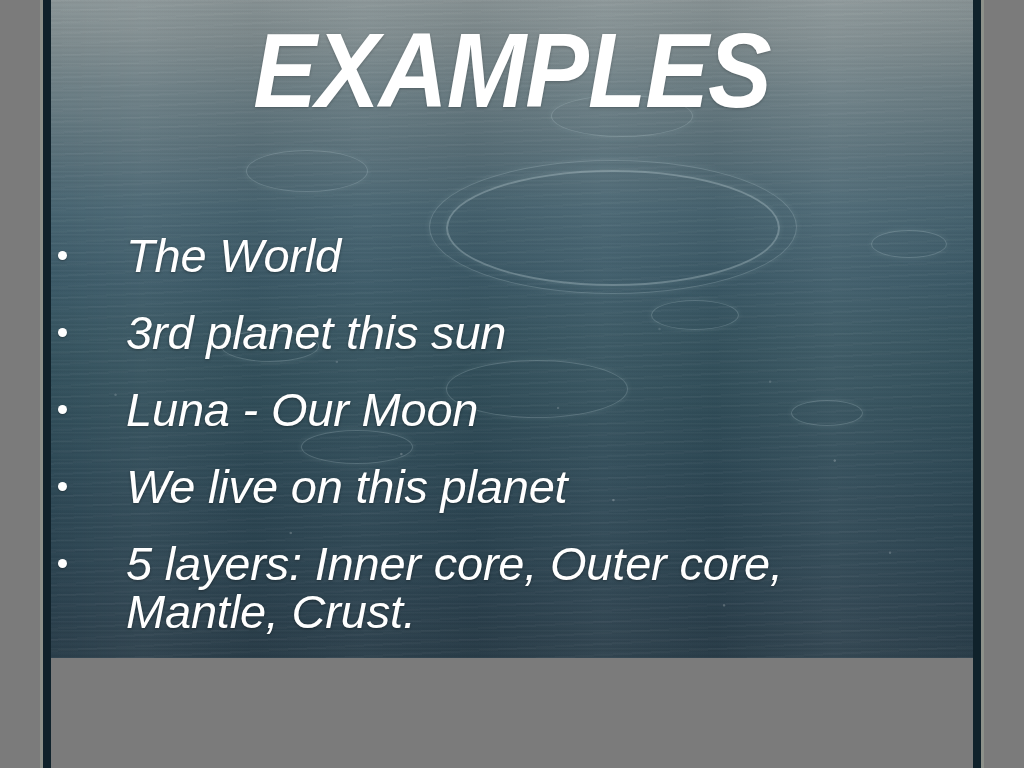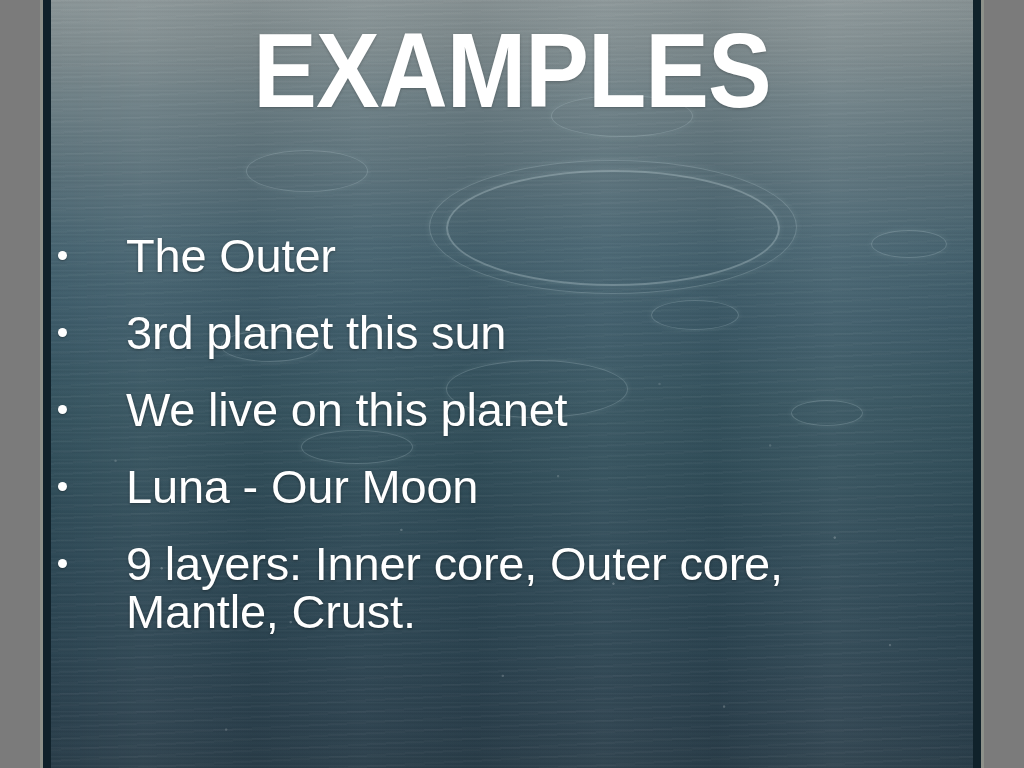--- a/index.html
+++ b/index.html
@@ -40,23 +40,24 @@
   }
   .frame-bar.left  { left: 43px; }
   .frame-bar.right { left: 973px; }
 
   
   .slide {
     position: absolute;
     left: 51px;
     top: 0;
     width: 922px;
-    height: 768px;
+    height: 658px;
     overflow: hidden;
     background: #000000;
+    font-style: italic;
   }
 
   
   .water-base {
     position: absolute;
     inset: 0;
     background:
       linear-gradient(to bottom,
         #8a9597 0%,
         #7e8b8e 6%,
@@ -243,41 +244,41 @@
     <div class="speckle"></div>
 
     <div class="content">
 
       <div class="slide-title">EXAMPLES</div>
 
       <ul class="bullet-list">
 
         <li class="bullet-item">
           <span class="dot"></span>
-          <span class="text">The Outer</span>
+          <span class="text">The World</span>
         </li>
 
 
         <li class="bullet-item">
           <span class="dot"></span>
           <span class="text">3rd planet this sun</span>
         </li>
 
         <li class="bullet-item">
           <span class="dot"></span>
+          <span class="text">Luna - Our Moon</span>
+        </li>
+
+        <li class="bullet-item">
+          <span class="dot"></span>
           <span class="text">We live on this planet</span>
         </li>
 
         <li class="bullet-item">
           <span class="dot"></span>
-          <span class="text">Luna - Our Moon</span>
-        </li>
-
-        <li class="bullet-item">
-          <span class="dot"></span>
-          <span class="text">9 layers: Inner core, Outer core, Mantle, Crust.</span>
+          <span class="text">5 layers: Inner core, Outer core, Mantle, Crust.</span>
         </li>
 
       </ul>
 
     </div>
   </div>
 </div>
 
 </body></html>

